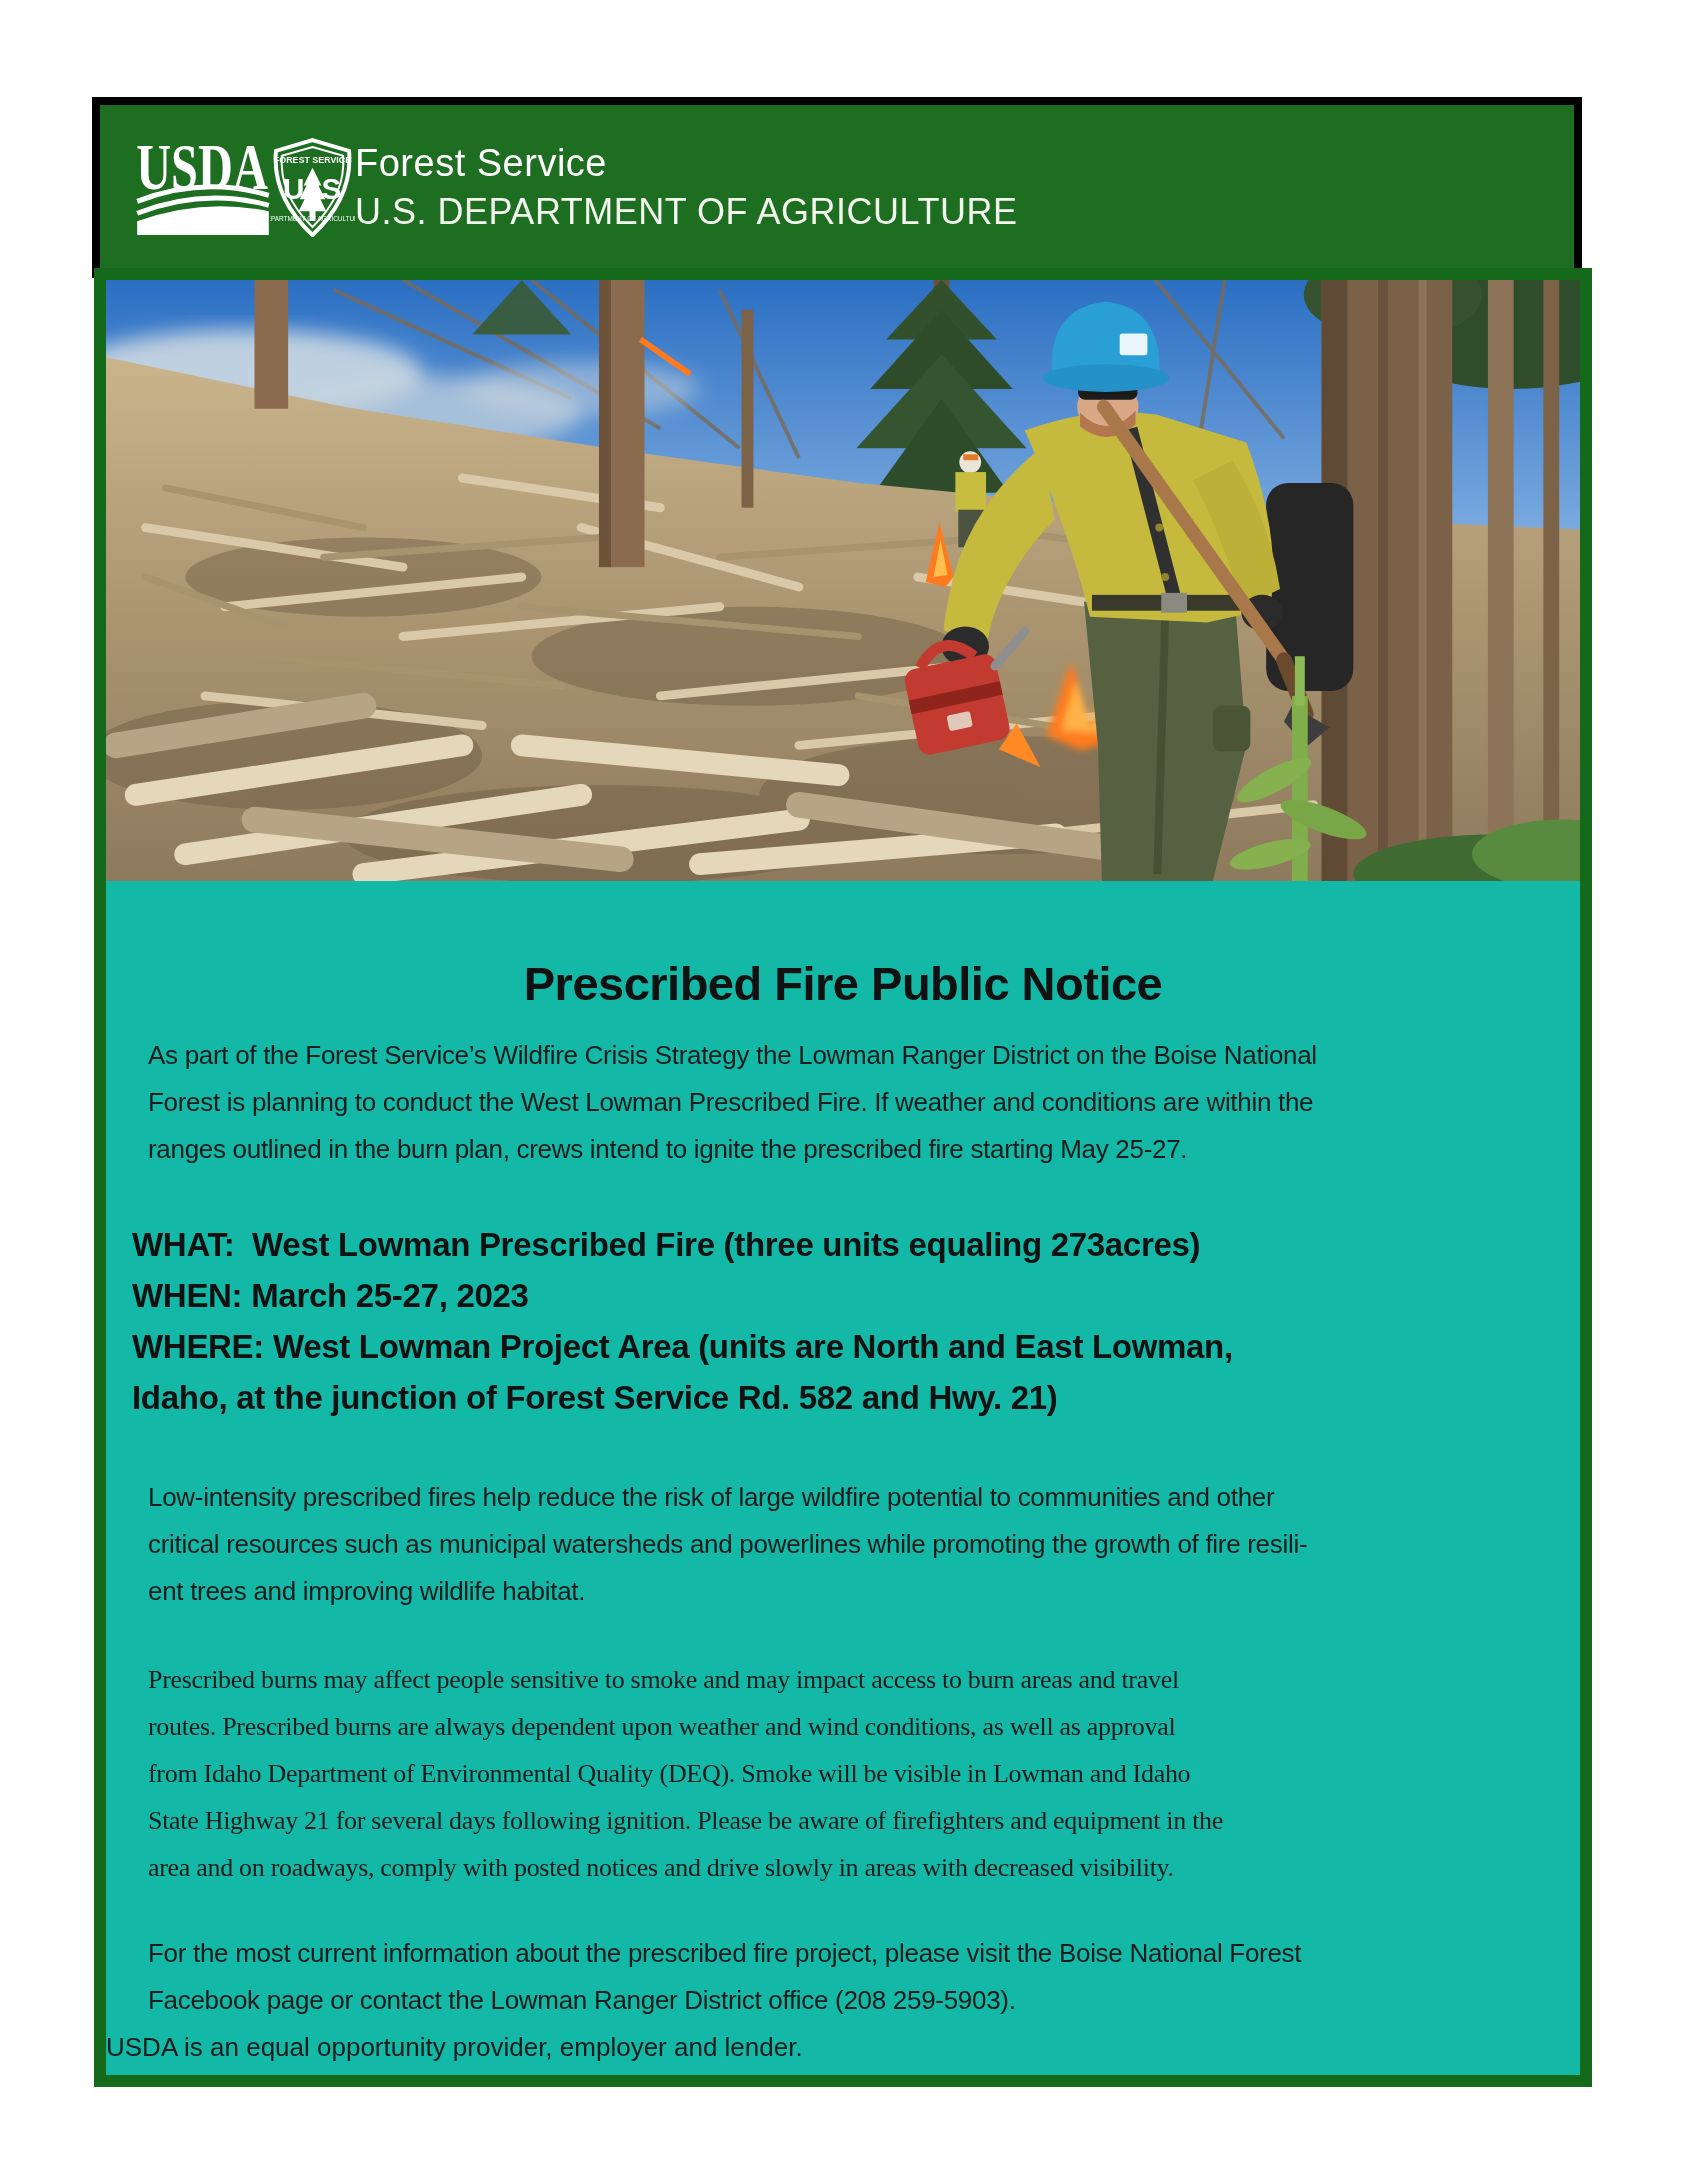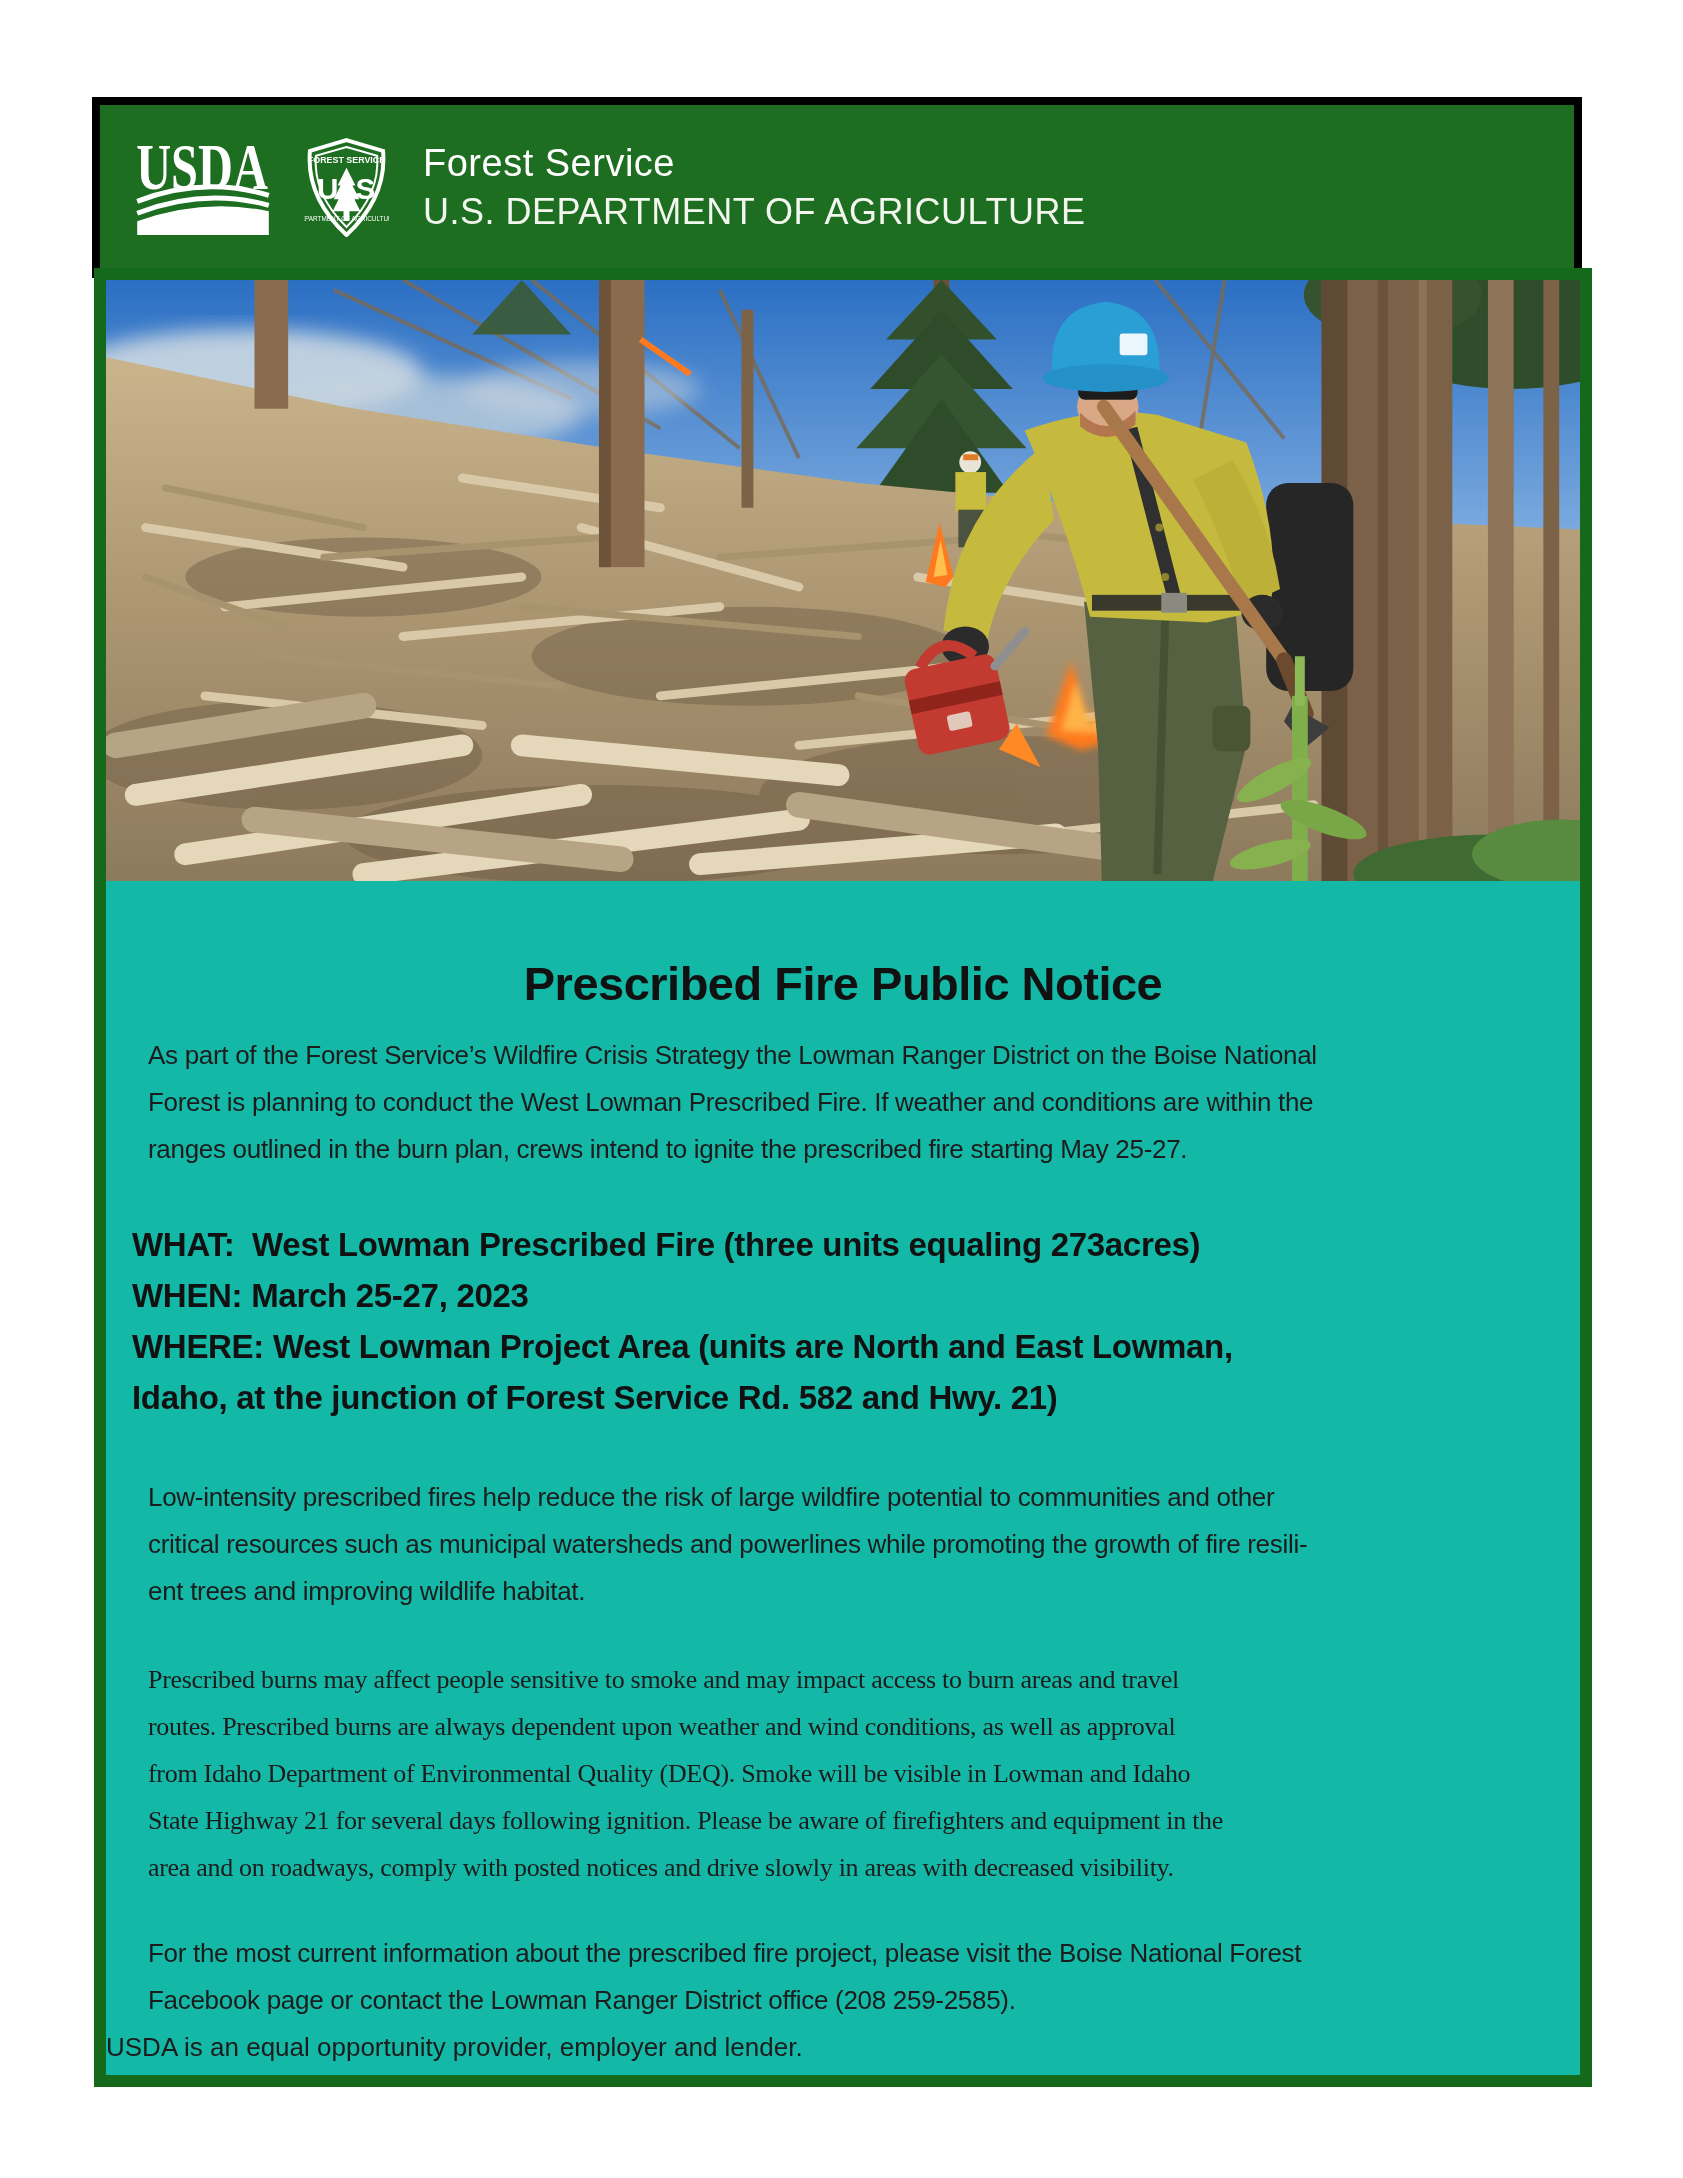--- a/index.html
+++ b/index.html
@@ -4,21 +4,21 @@
 <style>
   html,body{margin:0;padding:0;}
   body{
     width:1683px;height:2178px;position:relative;background:#ffffff;
     font-family:"Liberation Sans", sans-serif;color:#1c1c1c;overflow:hidden;
   }
   
   .banner{
     position:absolute;left:92px;top:97px;width:1490px;height:181px;
     background:#1d6e20;border:8px solid #000;box-sizing:border-box;
-    display:flex;align-items:center;gap:34px;padding-left:36px;
+    display:flex;align-items:center;padding-left:36px;
   }
   .banner .agency-block{display:flex;flex-direction:column;gap:6px;}
   .agency-name{font-size:38px;color:#ffffff;letter-spacing:0.5px;}
   .dept-name{font-size:36px;color:#f2f6ef;letter-spacing:0.5px;}
   
   .notice-box{
     position:absolute;left:94px;top:268px;width:1498px;height:1819px;
     border:12px solid #15691a;box-sizing:border-box;background:#14b8a6;
   }
   .photo{
@@ -286,18 +286,18 @@
 critical resources such as municipal watersheds and powerlines while promoting the growth of fire resili-
 ent trees and improving wildlife habitat.</div>
 
     <div class="para para-3">Prescribed burns may affect people sensitive to smoke and may impact access to burn areas and travel
 routes. Prescribed burns are always dependent upon weather and wind conditions, as well as approval
 from Idaho Department of Environmental Quality (DEQ). Smoke will be visible in Lowman and Idaho
 State Highway 21 for several days following ignition. Please be aware of firefighters and equipment in the
 area and on roadways, comply with posted notices and drive slowly in areas with decreased visibility.</div>
 
     <div class="para para-4">For the most current information about the prescribed fire project, please visit the Boise National Forest
-Facebook page or contact the Lowman Ranger District office (208 259-2585).</div>
+Facebook page or contact the Lowman Ranger District office (208 259-5903).</div>
 
     <div class="doc-footer">USDA is an equal opportunity provider, employer and lender.</div>
   </div>
 </div>
 
 
 </body></html>

